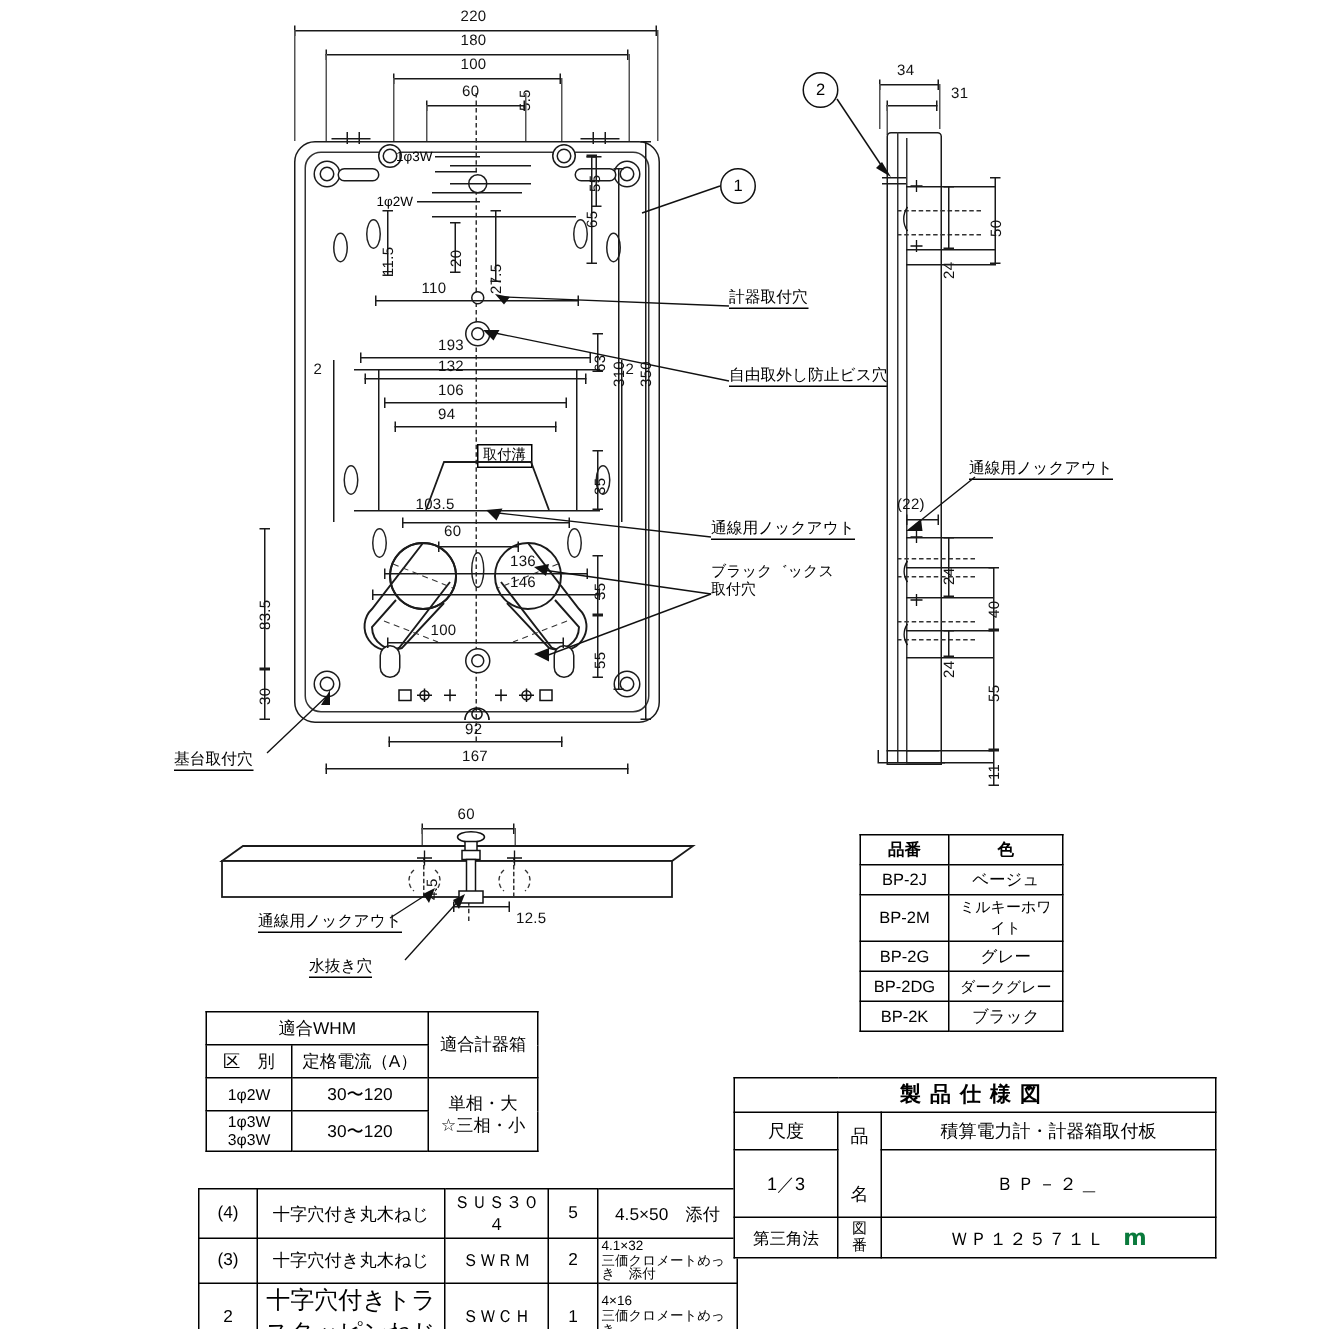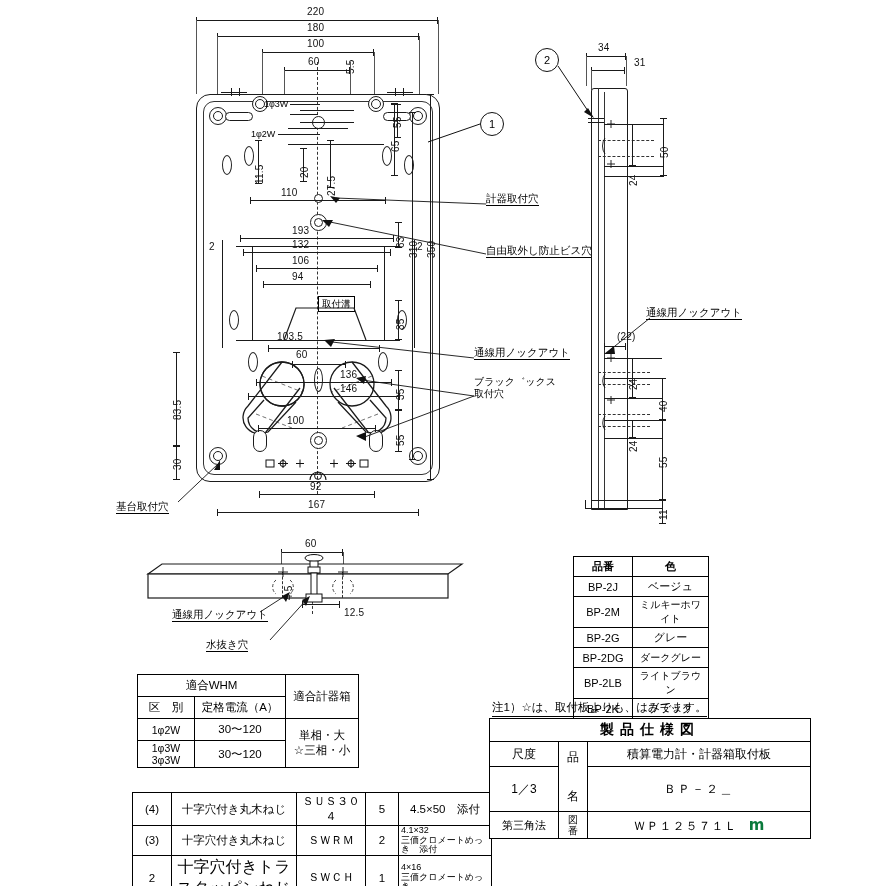--- a/index.html
+++ b/index.html
@@ -332,21 +332,21 @@
     <div class="ln h" style="left:604px;top:124px;width:60px;"></div>
     <div class="ln h" style="left:604px;top:166px;width:60px;"></div>
     <div class="ln h" style="left:604px;top:176px;width:60px;"></div>
 
     <div class="lbl u" style="left:646px;top:306px;">通線用ノックアウト</div>
     <svg class="abs" style="left:600px;top:316px;" width="52" height="40">
       <line x1="50" y1="2" x2="10" y2="34" stroke="#111" stroke-width="0.9"></line>
       <polygon points="4,38 14,30 15,38" fill="#111"></polygon>
     </svg>
     <div class="dimline" style="left:604px;top:346px;width:22px;"></div>
-    <div class="dim" style="left:617px;top:332px;">(22)</div>
+    <div class="dim" style="left:598px;top:332px;">(22)</div>
 
     <div class="cl h" style="left:598px;top:372px;width:52px;"></div>
     <div class="cl h" style="left:598px;top:384px;width:52px;"></div>
     <div class="cl h" style="left:598px;top:414px;width:52px;"></div>
     <div class="cl h" style="left:598px;top:426px;width:52px;"></div>
     <svg class="abs" style="left:601px;top:352px;" width="24" height="92">
       <path d="M6,6 h8 M10,2 v8" stroke="#111" stroke-width="0.9"></path>
       <path d="M6,48 h8 M10,44 v8" stroke="#111" stroke-width="0.9"></path>
       <path d="M4,22 a12,12 0 0,0 0,14" fill="none" stroke="#111" stroke-width="0.9"></path>
       <path d="M4,64 a12,12 0 0,0 0,14" fill="none" stroke="#111" stroke-width="0.9"></path>
@@ -436,24 +436,20 @@
       </tr>
       <tr>
         <td>BP-2G</td>
         <td>グレー</td>
       </tr>
       <tr>
         <td>BP-2DG</td>
         <td style="font-size:10px;">ダークグレー</td>
       </tr>
       <tr>
-        <td>BP-2LB</td>
-        <td style="font-size:10px;">ライトブラウン</td>
-      </tr>
-      <tr>
         <td>BP-2K</td>
         <td>ブラック</td>
       </tr>
     </tbody>
   </table>
 
   <table class="tbl-whm">
     <tbody>
       <tr>
         <td colspan="2">適合WHM</td>
@@ -507,21 +503,20 @@
         <td>1</td>
         <td class="rmk">
           <div style="text-align:left;">4×16</div>
           <div style="text-align:left;">三価クロメートめっき</div>
         </td>
       </tr>
 
     </tbody>
   </table>
 
-  <div class="note1">注1）☆は、取付板よりも、はみでます。</div>
 
   <table class="tbl-title">
     <tbody>
       <tr>
         <td colspan="3" style="height:20px;font-size:14px;letter-spacing:6px;font-weight:bold;">製品仕様図</td>
       </tr>
       <tr>
         <td style="width:62px;height:18px;">尺度</td>
         <td rowspan="2" style="width:22px;">
           <div>品</div>

